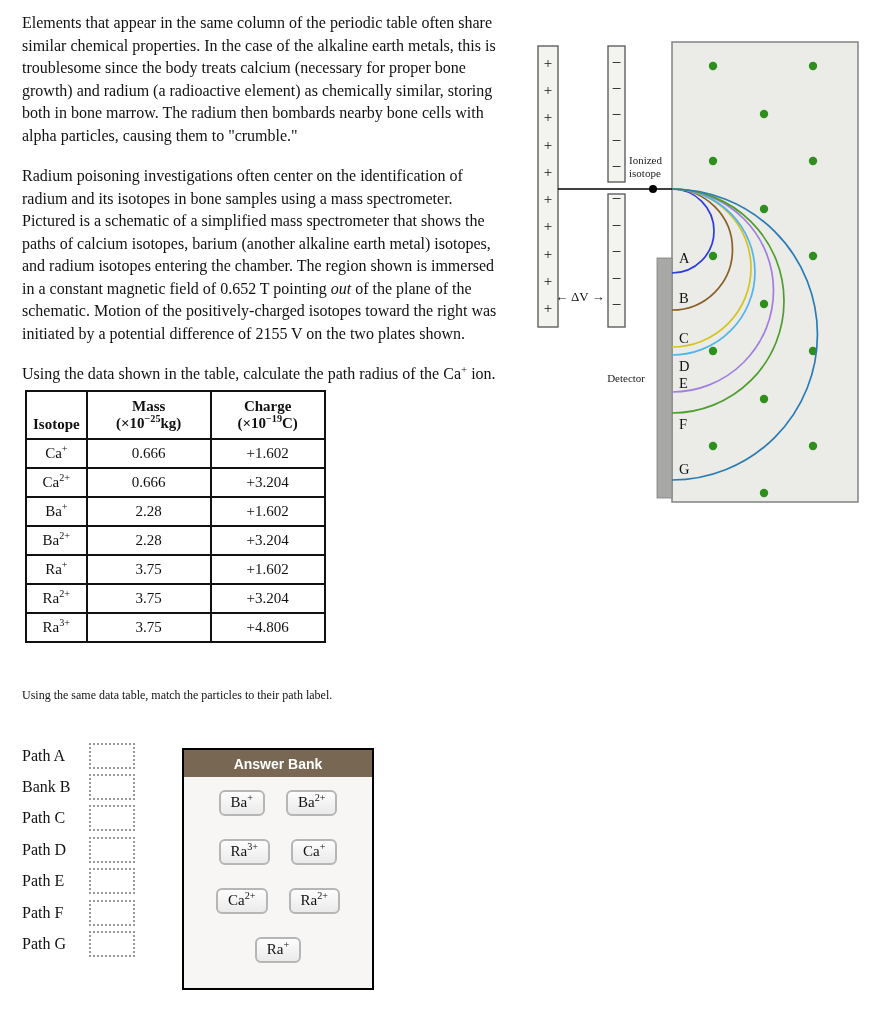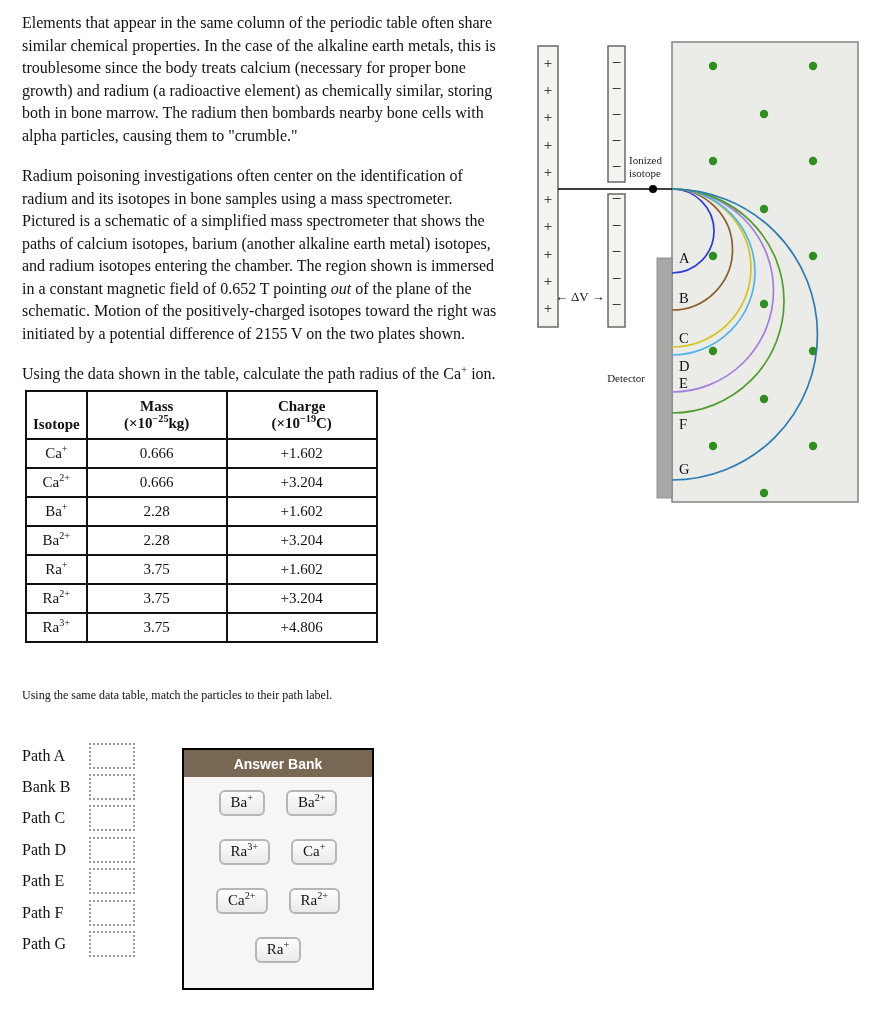--- a/index.html
+++ b/index.html
@@ -25,22 +25,22 @@
   .iso-table th, .iso-table td {
     border:2px solid #111;
     padding:0 6px;
     text-align:center;
     background:#fff;
   }
   .iso-table thead th { height:48px; font-weight:bold; line-height:1.15; }
   .iso-table thead th.col-isotope { vertical-align:bottom; padding-bottom:5px; }
   .iso-table td { height:29px; }
   .col-isotope { width:56px; }
-  .col-mass { width:140px; }
-  .col-charge { width:150px; }
+  .col-mass { width:124px; }
+  .col-charge { width:114px; }
 
   
   .diagram { position:absolute; left:534px; top:38px; width:330px; height:470px; }
 
   
   .radius-row {
     position:absolute; left:358px; top:540px;
     display:flex; align-items:center;
     font-size:16px;
   }

